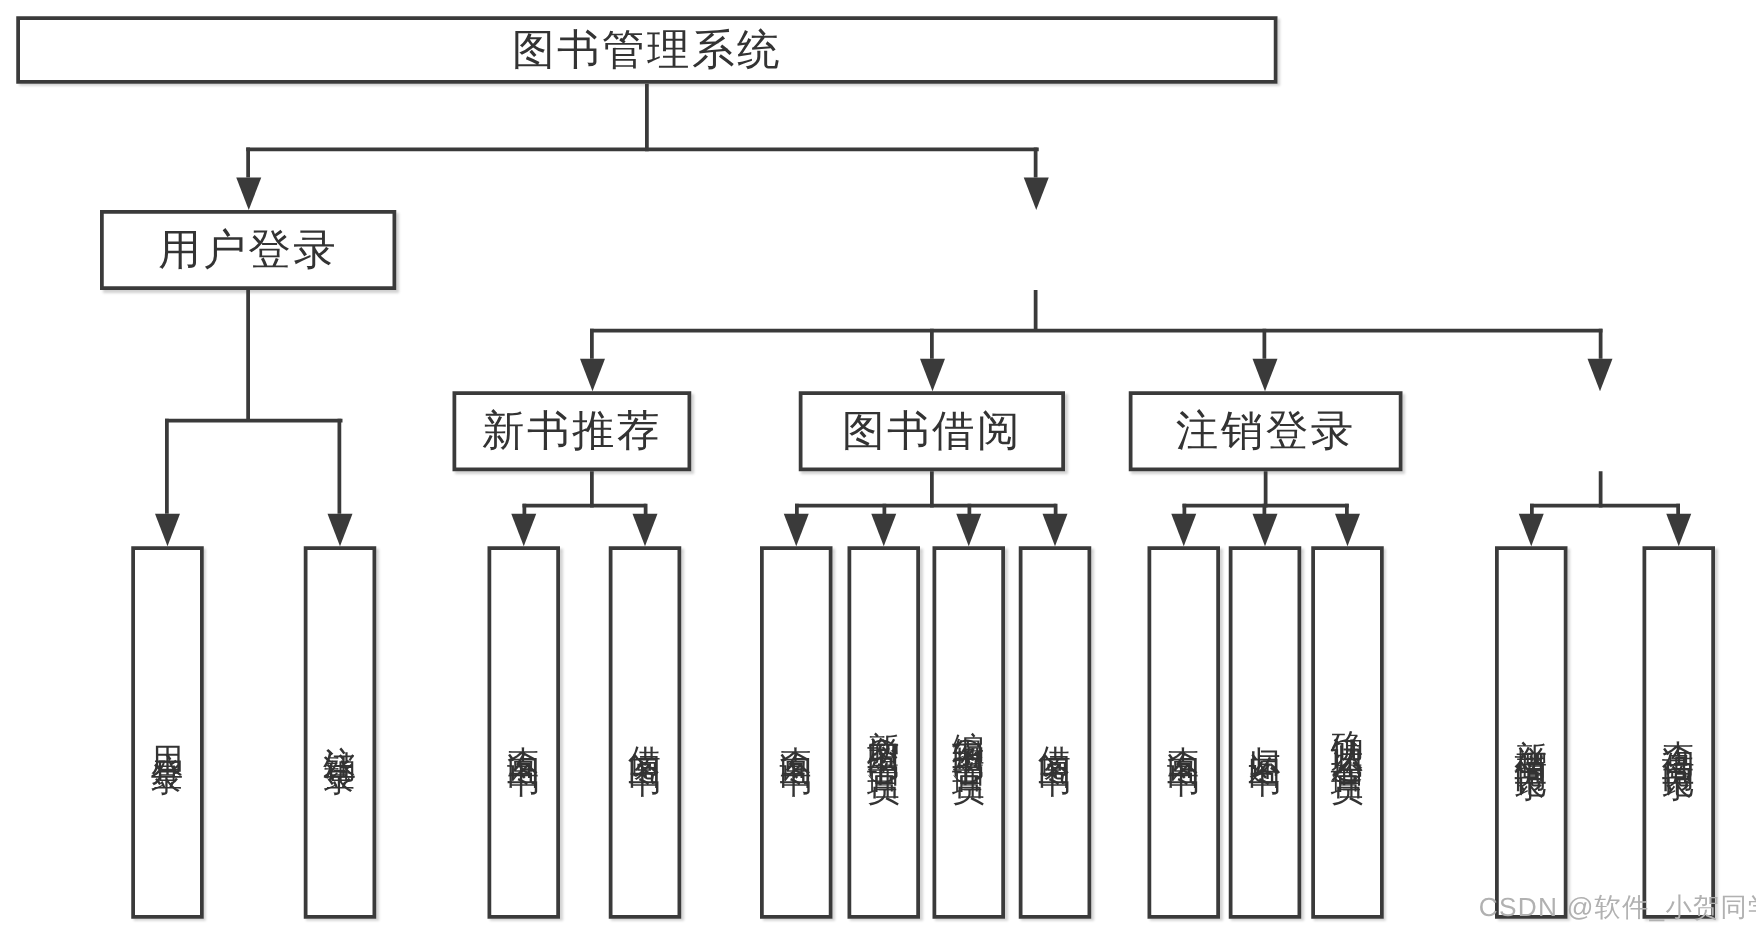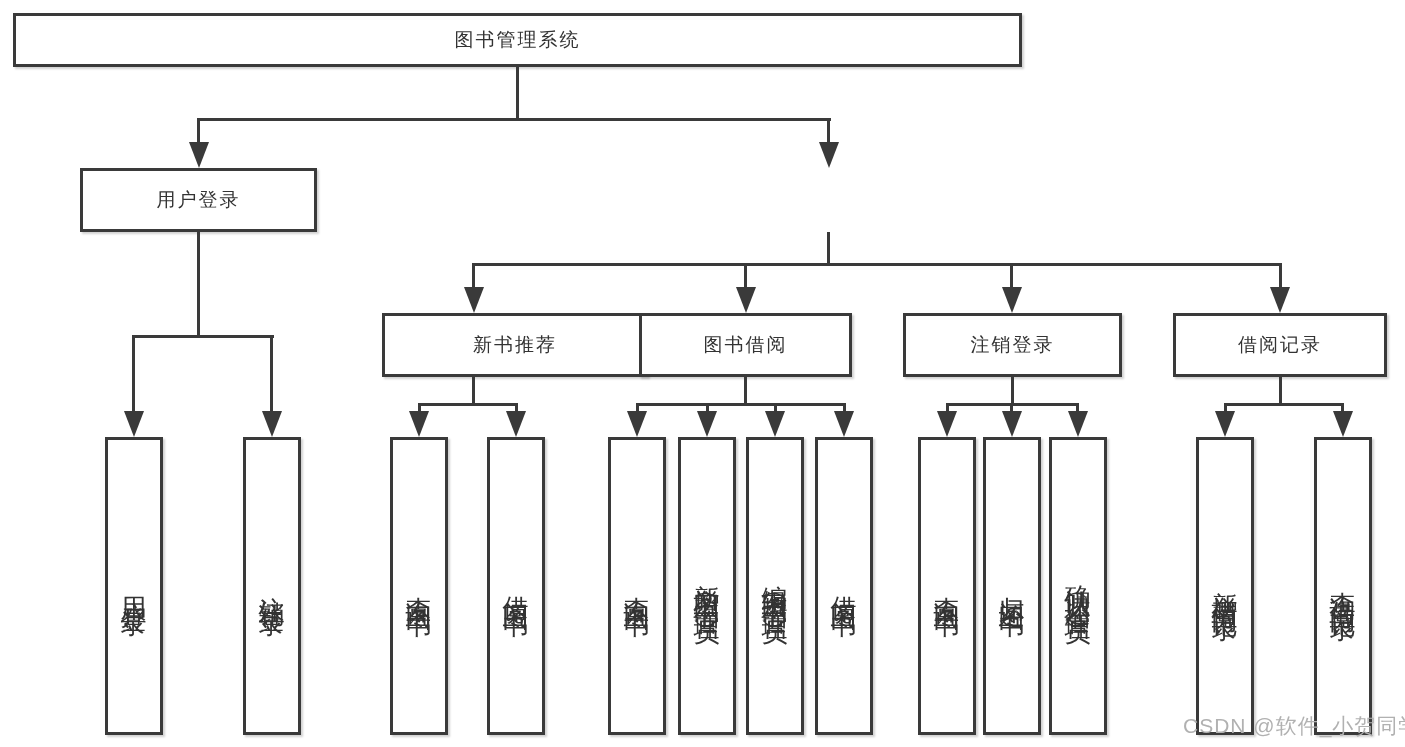--- a/index.html
+++ b/index.html
@@ -12,21 +12,21 @@
     overflow: hidden;
   }
   .node {
     position: absolute;
     box-sizing: border-box;
     background: #ffffff;
     border: 3px solid #3a3a3a;
     display: flex;
     align-items: center;
     justify-content: center;
-    font-size: 19px;
+    font-size: 34px;
     letter-spacing: 2px;
     color: #333333;
     box-shadow: 2px 2px 2px rgba(0,0,0,0.18);
     white-space: nowrap;
   }
   .leaf {
     position: absolute;
     box-sizing: border-box;
     top: 437px;
     width: 58px;
@@ -73,31 +73,28 @@
 <div class="canvas">
 
   <div class="node" style="left:13px; top:13px; width:1009px; height:54px;">
     <span>图书管理系统</span>
   </div>
 
   <div class="node" style="left:80px; top:168px; width:237px; height:64px;">
     <span>用户登录</span>
   </div>
 
-  <div class="node" style="left:382px; top:313px; width:266px; height:64px;">
+  <div class="node" style="left:362px; top:313px; width:191px; height:64px;">
     <span>新书推荐</span>
   </div>
   <div class="node" style="left:639px; top:313px; width:213px; height:64px;font-family:Liberation Serif, serif;">
     <span>图书借阅</span>
   </div>
   <div class="node" style="left:903px; top:313px; width:219px; height:64px;">
     <span>注销登录</span>
-  </div>
-  <div class="node" style="left:1173px; top:313px; width:214px; height:64px;">
-    <span>借阅记录</span>
   </div>
 
   <div class="leaf" style="left:105px;">
     <span>用户登录</span>
   </div>
   <div class="leaf" style="left:243px;">
     <span>注销登录</span>
   </div>
 
   <div class="leaf" style="left:390px;">

